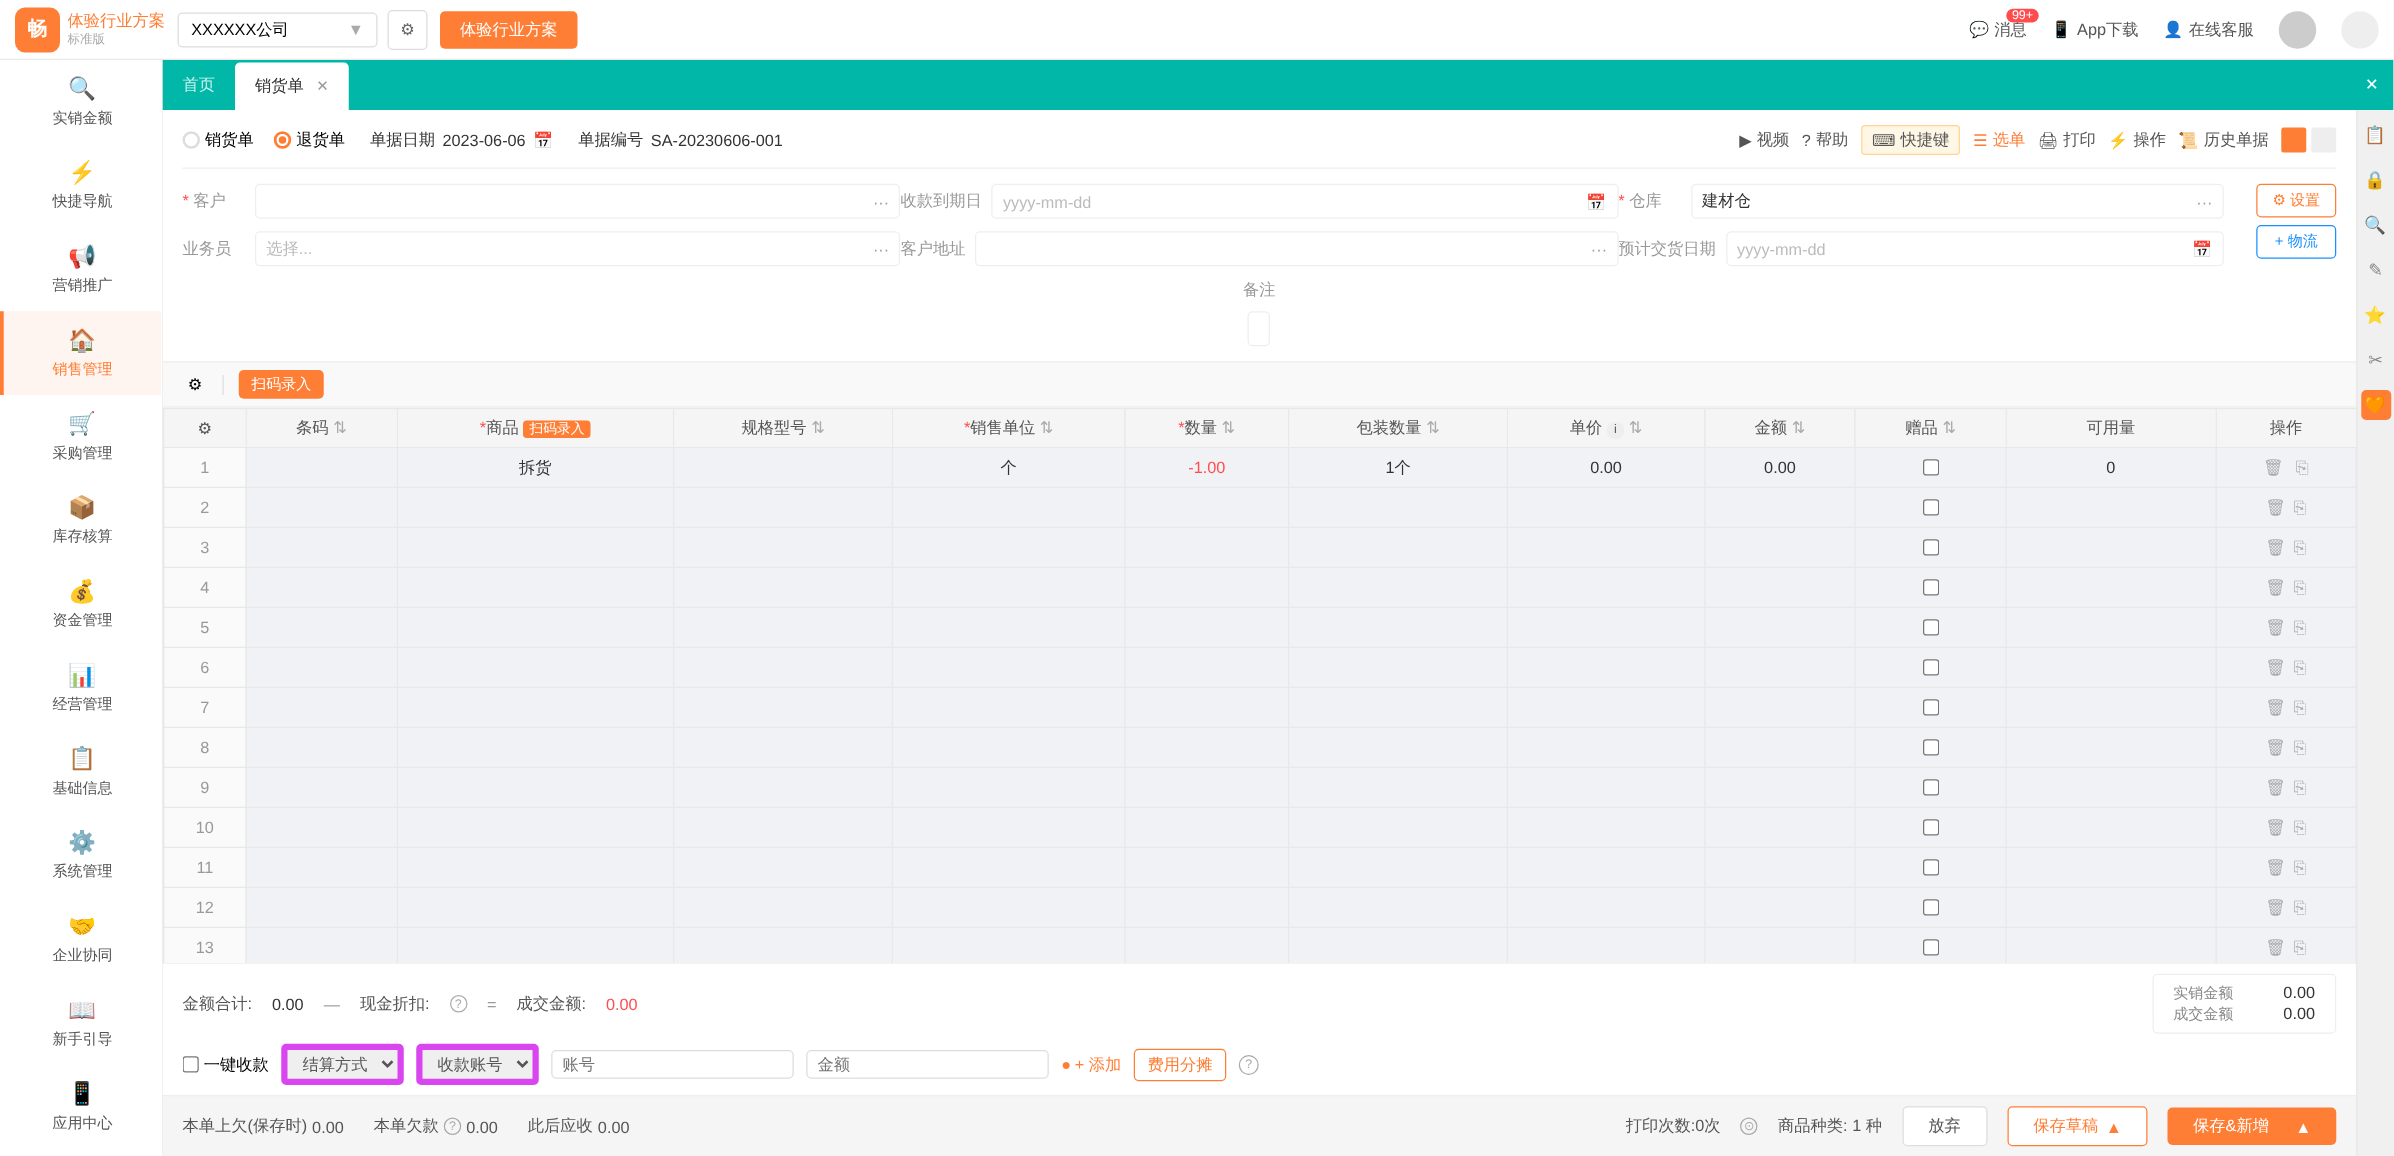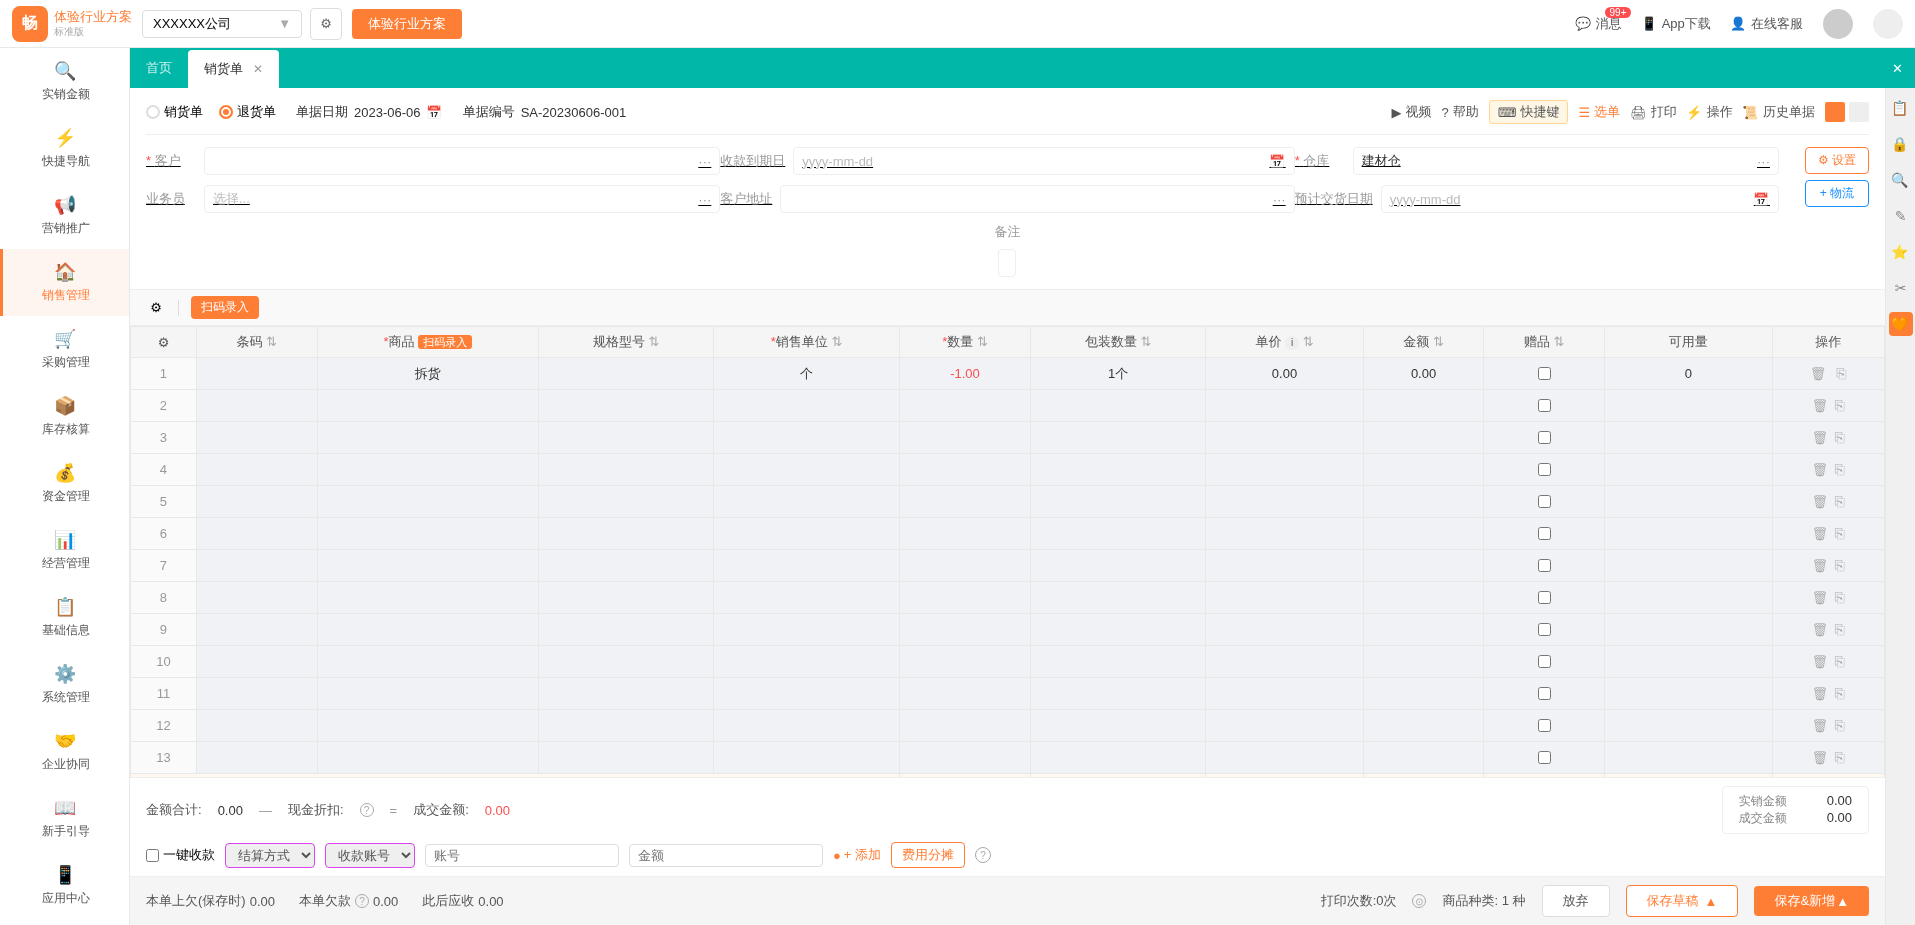--- a/index.html
+++ b/index.html
@@ -42,21 +42,21 @@
     
     .form-area { background: #fff; padding: 12px 16px; flex-shrink: 0; }
     .radio-group { display: flex; gap: 16px; align-items: center; }
     .radio-item { display: flex; align-items: center; gap: 4px; cursor: pointer; }
     .radio-circle { width: 14px; height: 14px; border-radius: 50%; border: 2px solid #ddd; }
     .radio-circle.checked { border-color: #ff7e35; background: #ff7e35; box-shadow: inset 0 0 0 2px #fff; }
     .date-field { display: flex; align-items: center; gap: 6px; }
     .date-label { color: #333; }
     .date-value { color: #333; font-weight: 500; }
     .calendar-icon { color: #aaa; cursor: pointer; }
-    .form-row { display: flex; align-items: center; gap: 8px; text-decoration: underline; }
+    .form-row { display: flex; align-items: center; gap: 8px; }
     .form-label { color: #999; white-space: nowrap; min-width: 50px; }
     .required { color: #ff4d4f; }
     .form-input { flex: 1; border: 1px solid #eee; border-radius: 4px; padding: 4px 8px; color: #333; background: #fff; min-height: 28px; display: flex; align-items: center; position: relative; }
     .form-input-placeholder { color: #bbb; }
     .dots-icon { color: #999; margin-left: auto; cursor: pointer; }
     .action-btn-orange { background: #fff; border: 1px solid #ff7e35; color: #ff7e35; border-radius: 4px; padding: 4px 12px; cursor: pointer; font-size: 12px; white-space: nowrap; }
     .action-btn-blue { background: #fff; border: 1px solid #1890ff; color: #1890ff; border-radius: 4px; padding: 4px 12px; cursor: pointer; font-size: 12px; white-space: nowrap; }
     .form-note { display: flex; align-items: center; gap: 8px; }
     .note-label { color: #999; }
 
@@ -80,35 +80,35 @@
     
     .bottom-bar { background: #fff; border-top: 1px solid #eee; padding: 8px 16px; flex-shrink: 0; }
     .bottom-row1 { display: flex; align-items: center; gap: 16px; margin-bottom: 8px; }
     .amount-label { color: #555; }
     .amount-value { color: #333; font-weight: 500; }
     .dash { color: #999; }
     .equals { color: #999; }
     .deal-amount { color: #ff4d4f; font-weight: 500; }
     .bottom-row2 { display: flex; align-items: center; gap: 10px; }
     .payment-checkbox { display: flex; align-items: center; gap: 4px; cursor: pointer; }
-    .payment-select { border: 1px solid #d946ef; border-radius: 4px; padding: 3px 8px; color: #555; min-width: 80px; }
+    .payment-select { border: 5px solid #d946ef; border-radius: 4px; padding: 3px 8px; color: #555; min-width: 80px; }
     .payment-input { border: 1px solid #ddd; border-radius: 4px; padding: 3px 8px; color: #555; min-width: 60px; }
     .add-btn { color: #ff7e35; cursor: pointer; display: flex; align-items: center; gap: 3px; }
     .expense-btn { border: 1px solid #ff7e35; color: #ff7e35; background: #fff; border-radius: 4px; padding: 3px 10px; cursor: pointer; }
 
     
     .footer { background: #f5f5f5; border-top: 1px solid #eee; padding: 8px 16px; display: flex; align-items: center; flex-shrink: 0; }
     .footer-info { display: flex; gap: 24px; align-items: center; justify-content: center; }
     .footer-item { display: flex; align-items: center; gap: 4px; color: #555; }
     .footer-right { margin-left: auto; display: flex; align-items: center; gap: 16px; }
     .print-info { color: #555; }
     .goods-type { color: #555; }
     .btn-abandon { border: 1px solid #ddd; background: #fff; border-radius: 4px; padding: 6px 20px; cursor: pointer; color: #555; }
     .btn-draft { border: 1px solid #ff7e35; background: #fff; border-radius: 4px; padding: 6px 20px; cursor: pointer; color: #ff7e35; display: flex; align-items: center; gap: 6px; }
-    .btn-save-new { background: #ff7e35; color: #fff; border: none; border-radius: 4px; padding: 6px 20px; cursor: pointer; display: flex; align-items: center; gap: 1px; }
+    .btn-save-new { background: #ff7e35; color: #fff; border: none; border-radius: 4px; padding: 6px 20px; cursor: pointer; display: flex; align-items: center; gap: 21px; }
 
     
     .right-panel { width: 30px; background: #f0f0f0; border-left: 1px solid #e8e8e8; display: flex; flex-direction: column; align-items: center; padding: 8px 0; gap: 12px; flex-shrink: 0; }
     .right-panel-icon { width: 24px; height: 24px; display: flex; align-items: center; justify-content: center; cursor: pointer; color: #888; font-size: 14px; border-radius: 4px; }
     .right-panel-icon.active { background: #ff7e35; color: #fff; }
 
     .main-content { flex: 1; display: flex; flex-direction: column; overflow: hidden; position: relative; }
 
     .content-wrapper { display: flex; flex: 1; overflow: hidden; }
 

